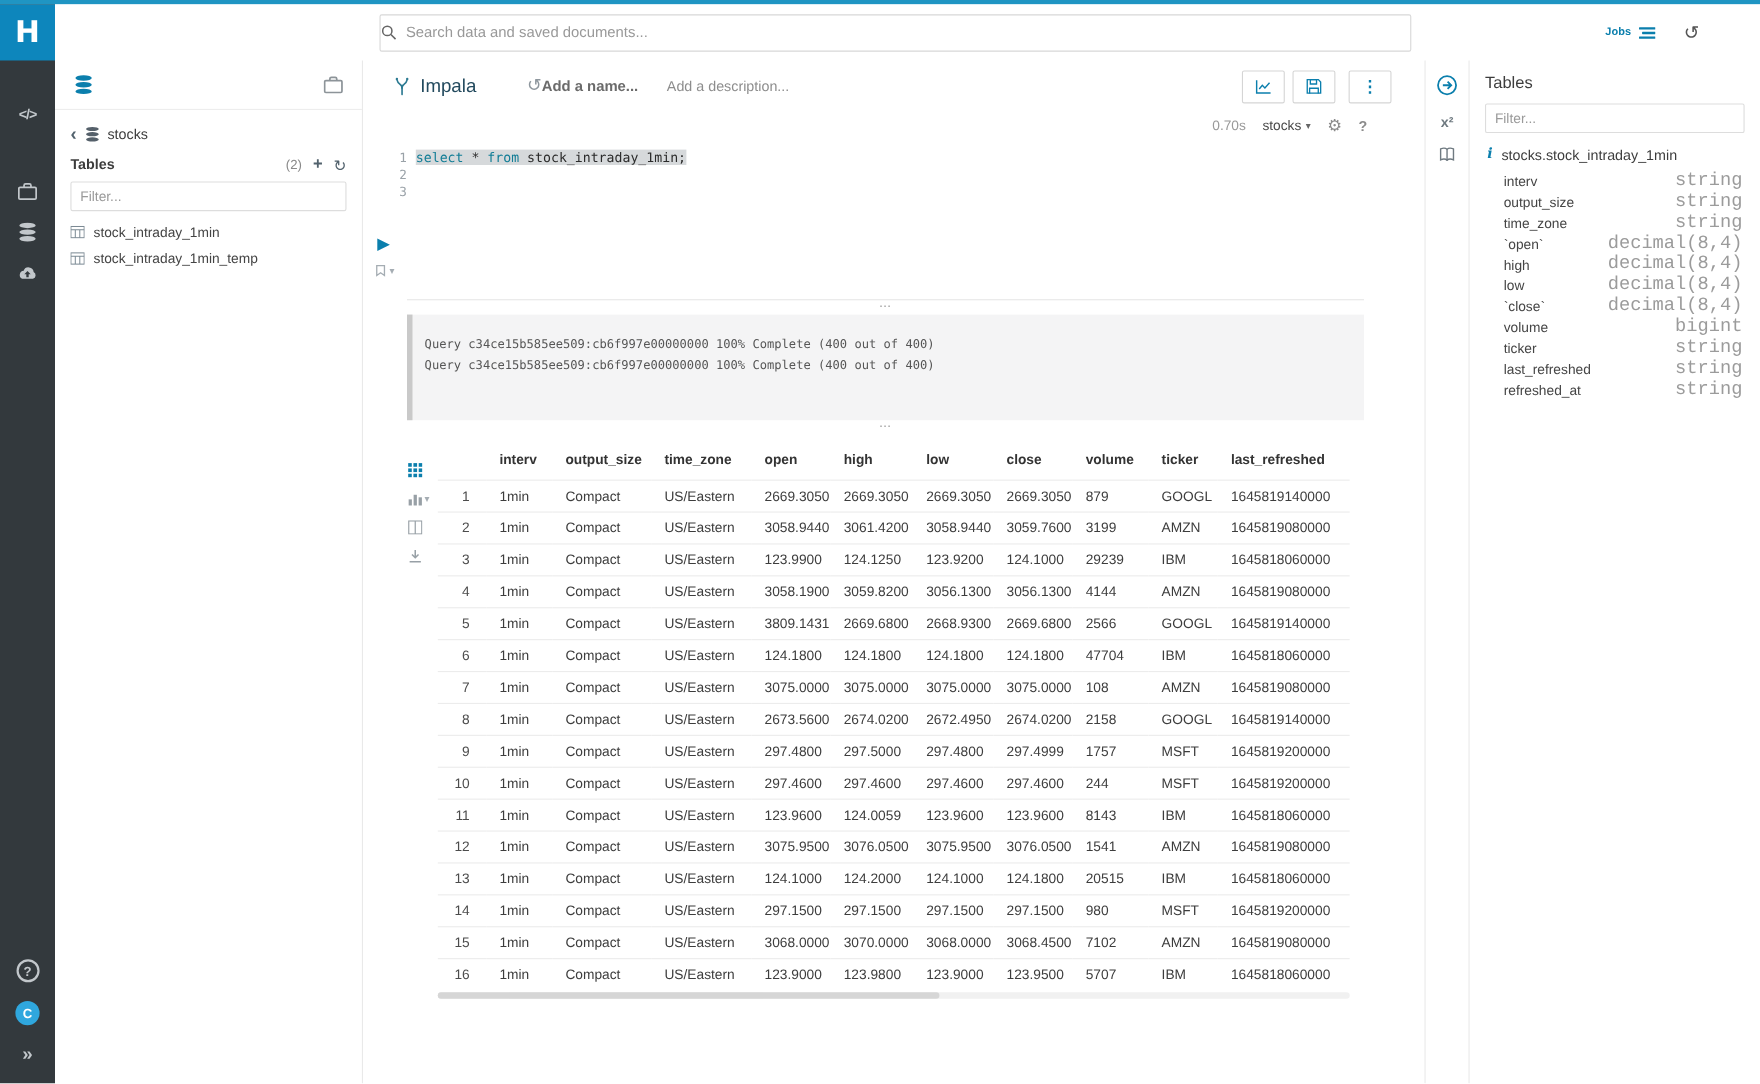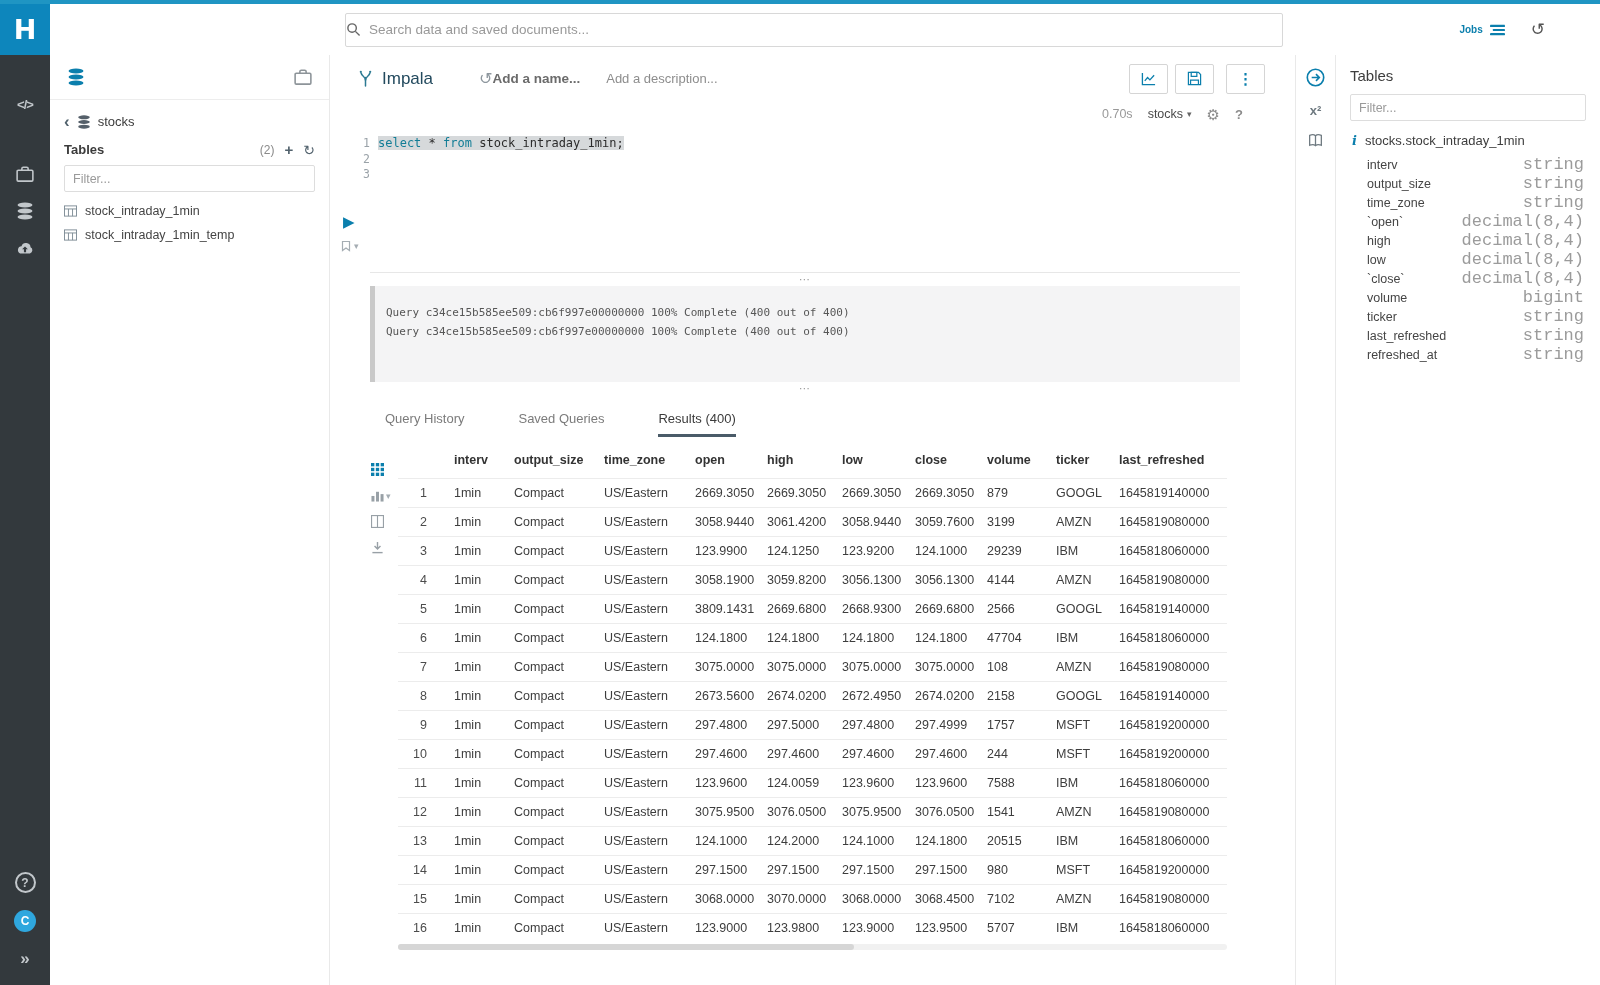--- a/index.html
+++ b/index.html
@@ -339,25 +339,20 @@
         <div class="log-box" data-interactable="false">
           <div class="log-scroll" data-interactable="true"></div>
           <div class="log-lines" data-interactable="false">
               <div class="log-line" data-interactable="false">Query c34ce15b585ee509:cb6f997e00000000 100% Complete (400 out of 400)</div>
               <div class="log-line" data-interactable="false">Query c34ce15b585ee509:cb6f997e00000000 100% Complete (400 out of 400)</div>
             </div>
         </div>
 
         <div class="grip" data-interactable="true">⋯</div>
 
-        <div class="tabs" data-interactable="false">
-            <span class="tab" data-interactable="true">Query History</span>
-            <span class="tab" data-interactable="true">Saved Queries</span>
-            <span class="tab active" data-interactable="true">Results (400)</span>
-          </div>
 
         <div class="results" data-interactable="false">
           <div class="result-actions" data-interactable="false">
             <span class="ra active" data-interactable="true">
               <svg viewBox="0 0 14 14" fill="currentColor">
                   <rect x="0" y="0" width="3.6" height="3.6"></rect>
                   <rect x="5.2" y="0" width="3.6" height="3.6"></rect>
                   <rect x="10.4" y="0" width="3.6" height="3.6"></rect>
                   <rect x="0" y="5.2" width="3.6" height="3.6"></rect>
                   <rect x="5.2" y="5.2" width="3.6" height="3.6"></rect>
@@ -550,21 +545,21 @@
                 </tr>
                 <tr data-interactable="true">
                   <td class="rownum" data-interactable="false">11</td>
                   <td data-interactable="false">1min</td>
                   <td data-interactable="false">Compact</td>
                   <td data-interactable="false">US/Eastern</td>
                   <td data-interactable="false">123.9600</td>
                   <td data-interactable="false">124.0059</td>
                   <td data-interactable="false">123.9600</td>
                   <td data-interactable="false">123.9600</td>
-                  <td data-interactable="false">7588</td>
+                  <td data-interactable="false">8143</td>
                   <td data-interactable="false">IBM</td>
                   <td data-interactable="false">1645818060000</td>
                 </tr>
                 <tr data-interactable="true">
                   <td class="rownum" data-interactable="false">12</td>
                   <td data-interactable="false">1min</td>
                   <td data-interactable="false">Compact</td>
                   <td data-interactable="false">US/Eastern</td>
                   <td data-interactable="false">3075.9500</td>
                   <td data-interactable="false">3076.0500</td>

